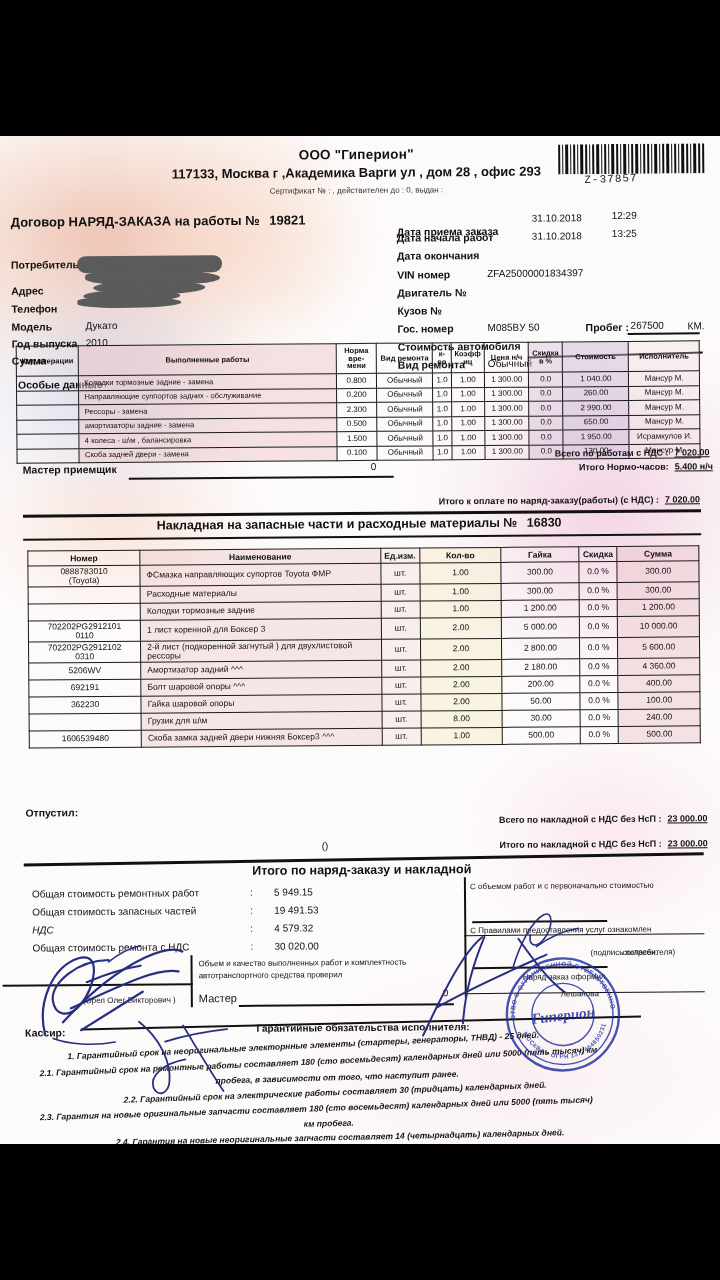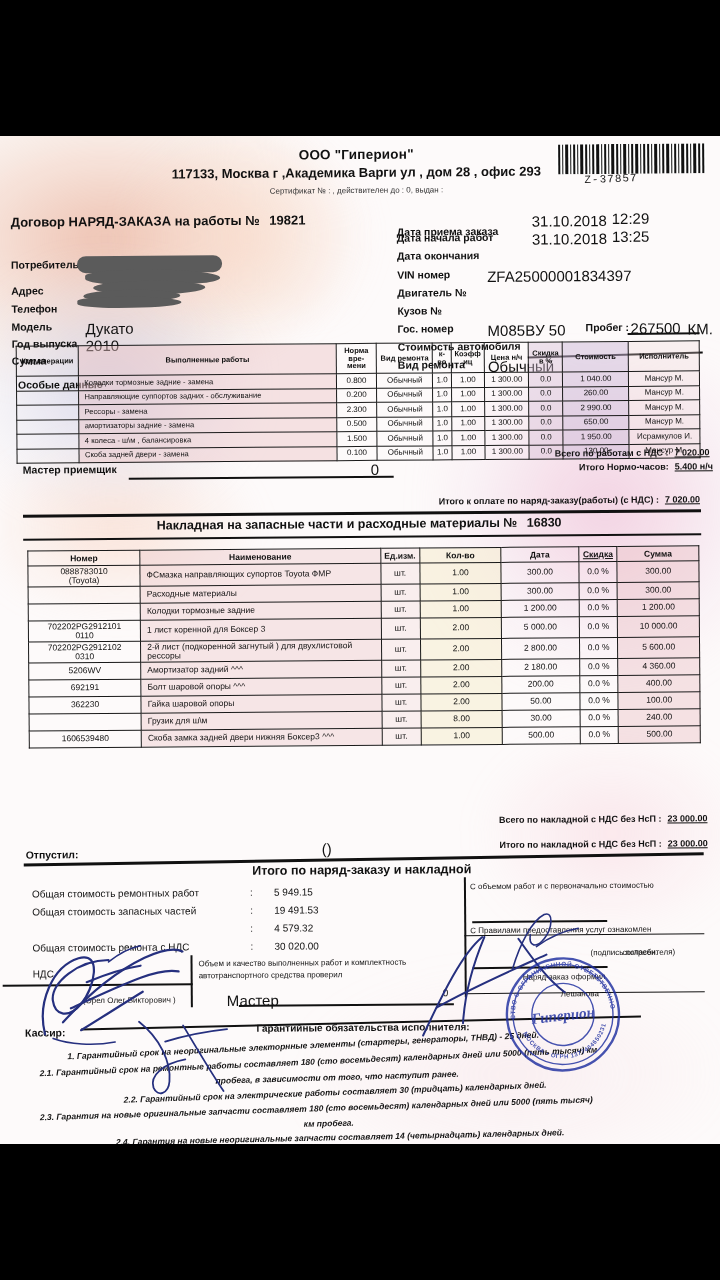--- a/index.html
+++ b/index.html
@@ -62,21 +62,21 @@
   #barcode-bars { width:150px; height:30px; display:block; }
   #barcode-num { position:absolute; left:28px; top:29px; font-size:11px;
     font-family:"Liberation Mono", monospace; letter-spacing:1px; color:#222;
     transform: rotate(-1.5deg); }
 
   
   .order-line { position:absolute; left:14px; top:76px; font-size:13px; font-weight:bold; }
 
   
   .lbl { position:absolute; font-size:10.5px; font-weight:bold; }
-  .val { position:absolute; font-size:15px; }
+  .val { position:absolute; font-size:10px; }
 
   
   .redact { position:absolute; background:#5b5b5b; pointer-events:none; }
   .r1 { left:80px; top:118px; width:145px; height:17px; border-radius:9px/8px; }
   .r2 { left:88px; top:132px; width:135px; height:16px; border-radius:40% 60% 50% 50%; }
   .r3 { left:96px; top:143px; width:112px; height:14px; border-radius:50%; }
   .r4 { left:86px; top:152px; width:97px; height:12px; border-radius:50%; }
   .r5 { left:80px; top:159px; width:104px; height:11px; border-radius:40% 60% 55% 45%; }
 
   
@@ -372,22 +372,22 @@
       </div>
       <div class="thick" style="left:24px; top:400px; width:678px; height:2px;"></div>
 
       <table class="doc" id="tbl-parts">
         <thead>
           <tr>
             <th style="width:110px;">Номер</th>
             <th class="hl-name" style="width:236px;">Наименование</th>
             <th class="hl-unit" style="width:36px;">Ед.изм.</th>
             <th class="hl-qty" style="width:80px;">Кол-во</th>
-            <th style="width:76px;">Дата</th>
-            <th style="width:38px;text-decoration:underline;">Скидка</th>
+            <th style="width:76px;">Гайка</th>
+            <th style="width:38px;">Скидка</th>
             <th class="hl-sum" style="width:80px;">Сумма</th>
           </tr>
         </thead>
         <tbody>
             <tr>
               <td>0888783010<br>(Toyota)</td>
               <td class="c-name hl-name">ФСмазка направляющих супортов Toyota ФМР</td>
               <td class="hl-unit">шт.</td>
               <td class="hl-qty">1.00</td>
               <td>300.00</td>
@@ -474,37 +474,37 @@
               <td>500.00</td>
               <td>0.0 %</td>
               <td class="hl-sum">500.00</td>
             </tr>
           </tbody>
       </table>
 
       <div class="t-right bold" style="left:360px; top:680px; width:300px;">Всего по накладной с НДС без НсП :</div>
       <div class="t-left bold" style="left:666px; top:680px;">23 000.00</div>
 
-      <div class="lbl" style="left:24px; top:710px;">Отпустил:</div>
+      <div class="lbl" style="left:24px; top:668px;">Отпустил:</div>
       <div class="val" style="left:320px; top:704px;">()</div>
       <div class="t-right bold" style="left:360px; top:705px; width:300px;">Итого по накладной с НДС без НсП :</div>
       <div class="t-left bold" style="left:666px; top:705px;">23 000.00</div>
 
       <div class="thick" style="left:22px; top:722px; width:680px; transform:rotate(-0.5deg);"></div>
 
       <div class="band-title" style="top:727px;">Итого по наряд-заказу и накладной</div>
 
       <div id="grand-rows">
           <div class="sum-lbl" style="left: 30px; top: 750px;">Общая стоимость ремонтных работ</div>
           <div class="sum-col" style="left: 248px; top: 750px;">:</div>
           <div class="sum-val" style="left: 272px; top: 750px;">5 949.15</div>
           <div class="sum-lbl" style="left: 30px; top: 768px;">Общая стоимость запасных частей</div>
           <div class="sum-col" style="left: 248px; top: 768px;">:</div>
           <div class="sum-val" style="left: 272px; top: 768px;">19 491.53</div>
-          <div class="sum-lbl" style="left: 30px; top: 830px;">НДС</div>
+          <div class="sum-lbl" style="left: 30px; top: 786px; font-style: italic;">НДС</div>
           <div class="sum-col" style="left: 248px; top: 786px;">:</div>
           <div class="sum-val" style="left: 272px; top: 786px;">4 579.32</div>
           <div class="sum-lbl" style="left: 30px; top: 804px;">Общая стоимость ремонта с НДС</div>
           <div class="sum-col" style="left: 248px; top: 804px;">:</div>
           <div class="sum-val" style="left: 272px; top: 804px;">30 020.00</div>
         </div>
 
       <div style="position:absolute; left:462px; top:742px; width:2px; height:120px; background:#111;"></div>
       <div style="position:absolute; left:462px; top:800px; width:240px; height:1px; background:#111;"></div>
       <div style="position:absolute; left:462px; top:858px; width:240px; height:1px; background:#111;"></div>
@@ -515,21 +515,21 @@
       <div class="agree" style="left:468px; top:791px;">С Правилами предоставления услуг ознакомлен</div>
       <div class="agree" style="left:588px; top:814px;">(подпись потребителя)</div>
       <div class="rule" style="left:470px; top:832px; width:135px; height:2px;"></div>
 
       <div class="agree" style="left:520px; top:838px;">Наряд-заказ оформил</div>
       <div class="agree" style="left:558px; top:855px;">Лешанова</div>
 
       <div style="position:absolute; left:188px; top:818px; width:2px; height:52px; background:#111;"></div>
       <div class="agree" style="left:196px; top:822px; width:260px;">Объем и качество выполненных работ и комплектность</div>
       <div class="agree" style="left:196px; top:834px; width:260px;">автотранспортного средства проверил</div>
-      <div class="agree" style="left:196px; top:855px; font-size:15px;margin-left:28px;">Мастер</div>
+      <div class="agree" style="left:196px; top:855px; font-size:11px;">Мастер</div>
       <div class="agree" style="left:440px; top:852px; font-size:10px;">0</div>
       <div class="rule" style="left:236px; top:868px; width:215px; height:2px;"></div>
 
       <div class="agree" style="left:80px; top:858px; font-size:8px;">(Орел Олег Викторович )</div>
       <div class="rule" style="left:0px; top:846px; width:190px; height:2px;"></div>
 
       <div class="lbl" style="left:22px; top:888px;">Кассир:</div>
       <div class="rule" style="left:78px; top:886px; width:560px; height:2px; transform:rotate(-0.9deg);"></div>
 
       <div style="position:absolute; left:0; top:886px; width:720px; text-align:center; font-size:10px; font-weight:bold;">Гарантийные обязательства исполнителя:</div>

